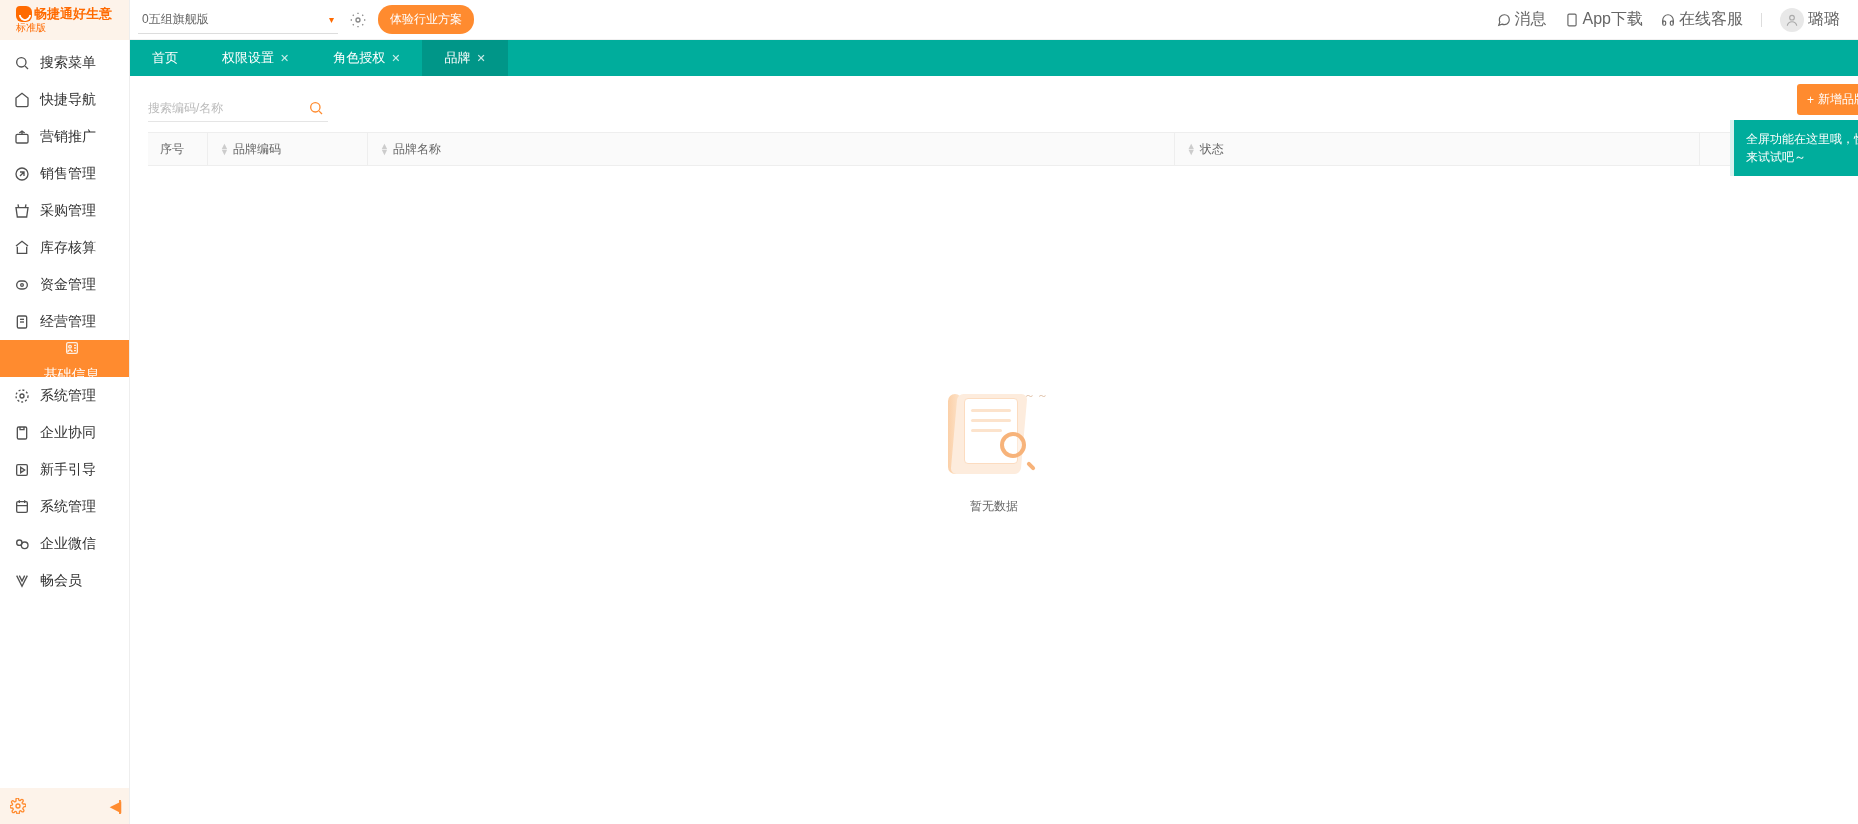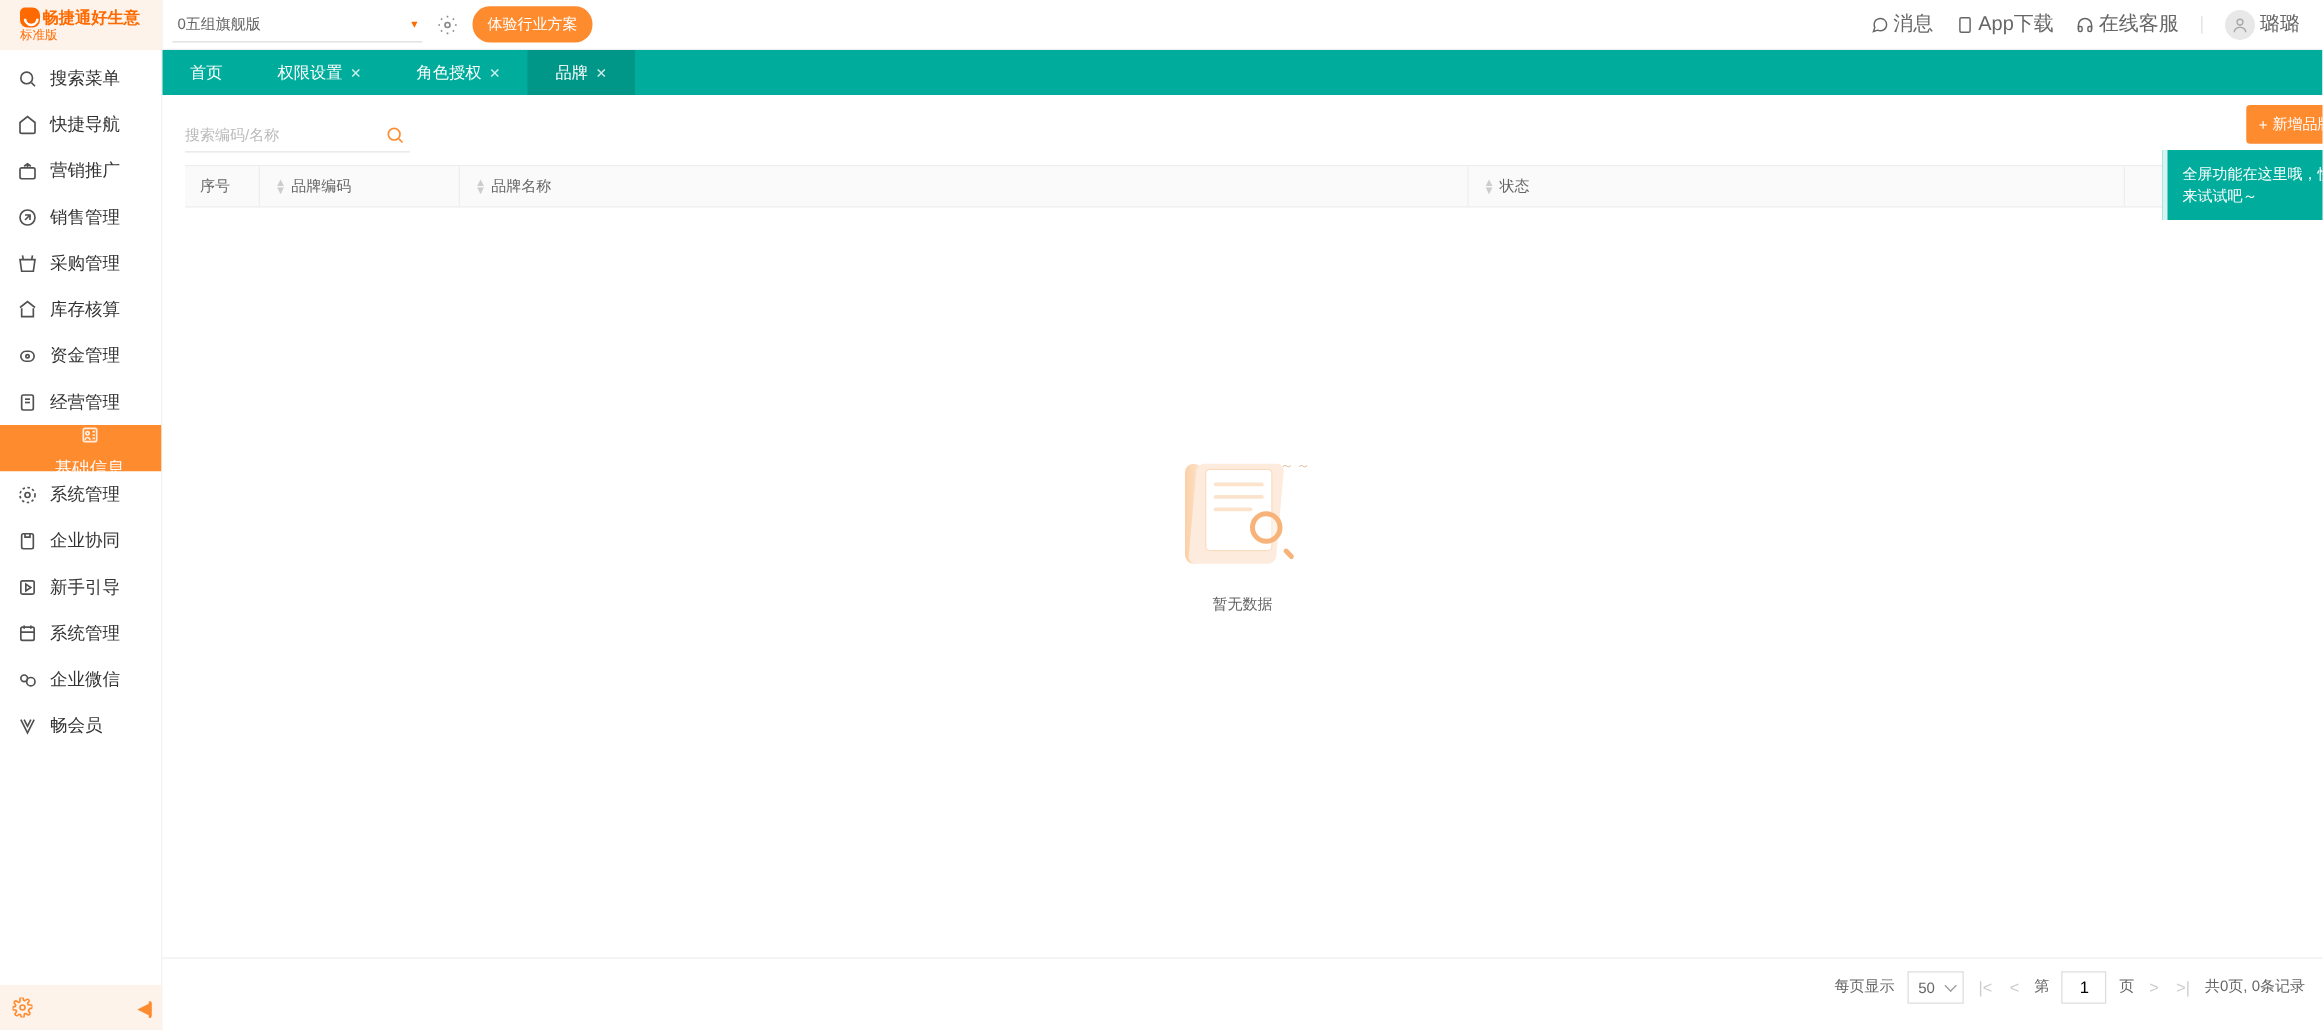--- a/index.html
+++ b/index.html
@@ -378,29 +378,15 @@
           </div>
           <div class="spark">～～</div>
           <div class="mag">
               <div class="mag-circle"></div>
               <div class="mag-handle"></div>
             </div>
         </div>
         <div>暂无数据</div>
       </div>
 
-      <div class="pager">
-        <span>每页显示</span>
-        <div class="pg-select">
-          <span>50</span>
-        </div>
-        <span class="pg-btn">|&lt;</span>
-        <span class="pg-btn">&lt;</span>
-        <span>第</span>
-        <input class="pg-input" value="1" style="">
-        <span>页</span>
-        <span class="pg-btn">&gt;</span>
-        <span class="pg-btn">&gt;|</span>
-        <span>共0页, 0条记录</span>
-      </div>
     </div>
   </div>
 </div>
 
 </body></html>

